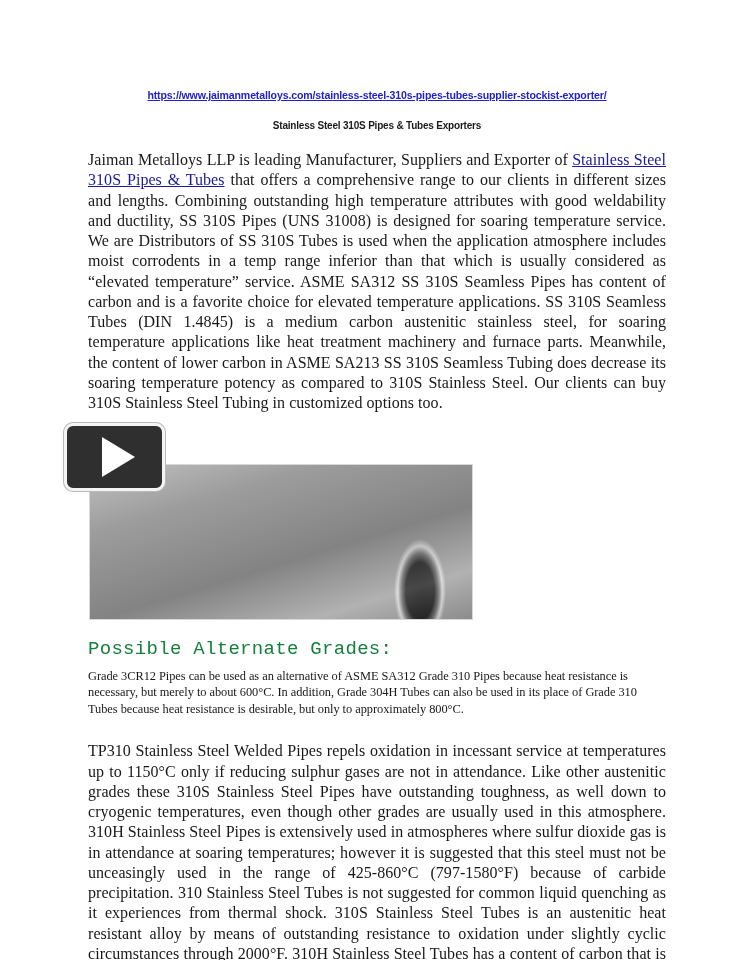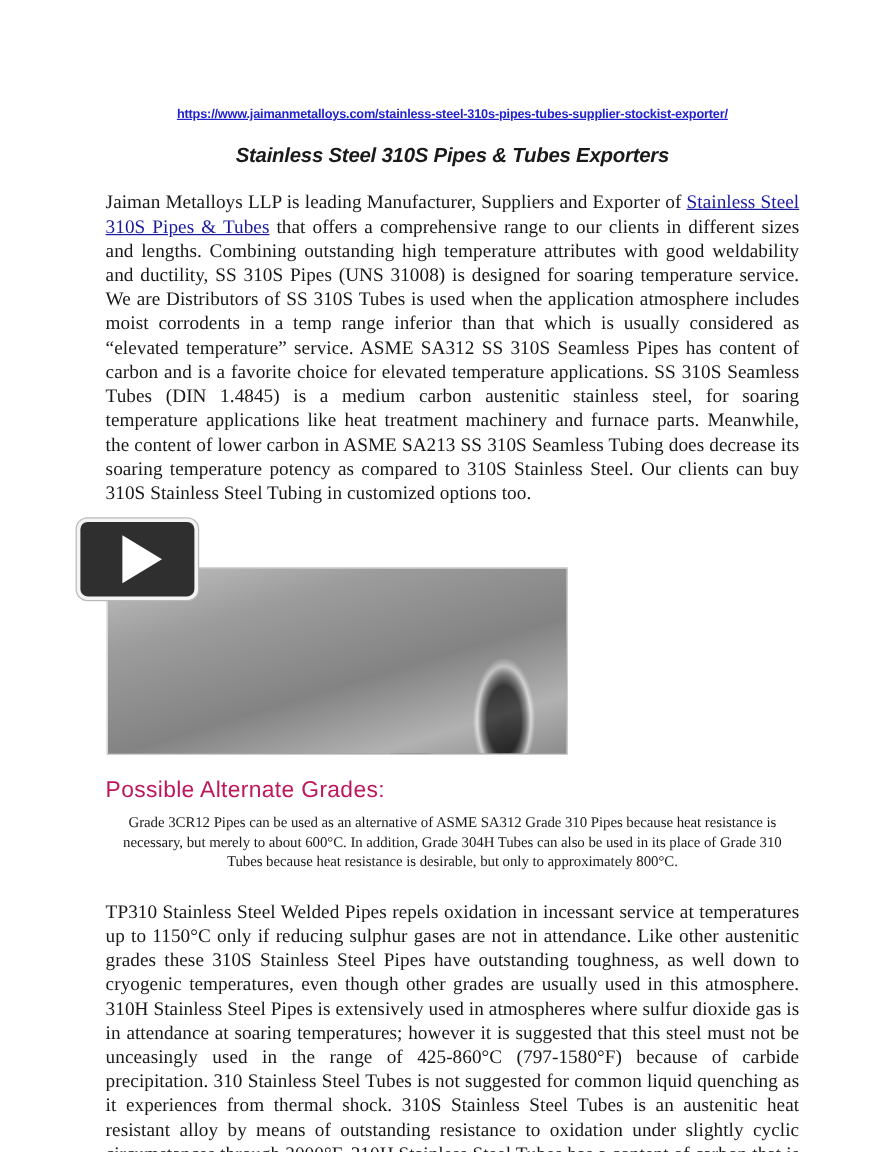--- a/index.html
+++ b/index.html
@@ -45,55 +45,54 @@
     color: #2222cc;
     text-decoration: underline;
     letter-spacing: -0.15px;
     word-break: break-all;
   }
 
   
   .doc-title {
     text-align: center;
     font-family: "Liberation Sans", "DejaVu Sans", sans-serif;
-    font-size: 17px;
+    font-size: 10px;
     font-weight: bold;
     color: #1a1a1a;
     margin: 0 0 18px 0;
     letter-spacing: -0.2px;
     line-height: 1.3;
-    font-style: italic;
   }
 
   
   p.body-para {
     margin: 0 0 10px 0;
     font-size: 16px;
     line-height: 1.265;
     text-align: justify;
     color: #181818;
     letter-spacing: 0.05px;
   }
   p.body-para.tight {
     font-size: 12.4px;
     line-height: 1.33;
     letter-spacing: -0.05px;
-    text-align: center;
+    text-align: left;
   }
   a.inline-link {
     color: #1a1a9c;
     text-decoration: underline;
   }
 
   
   h2.section-heading {
-    font-family: Liberation Sans, sans-serif;
+    font-family: Liberation Mono, monospace;
     font-weight: normal;
     font-size: 19px;
-    color: #be185d;
+    color: #15803d;
     margin: 0 0 6px 0;
     letter-spacing: 0.3px;
     line-height: 1.25;
   }
 
   
   .figure-wrap {
     position: relative;
     margin: 0;
   }

